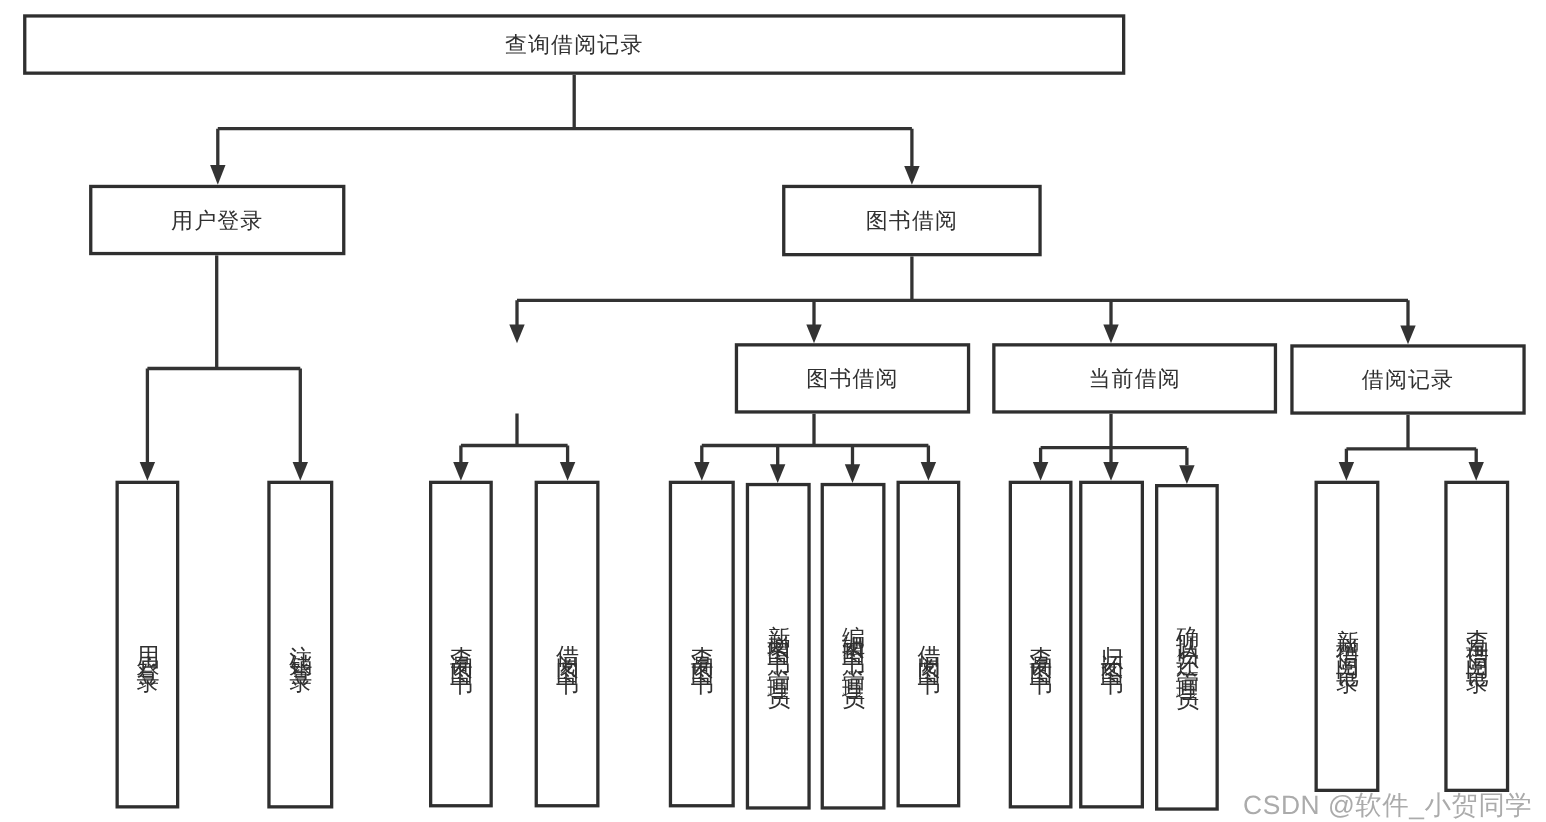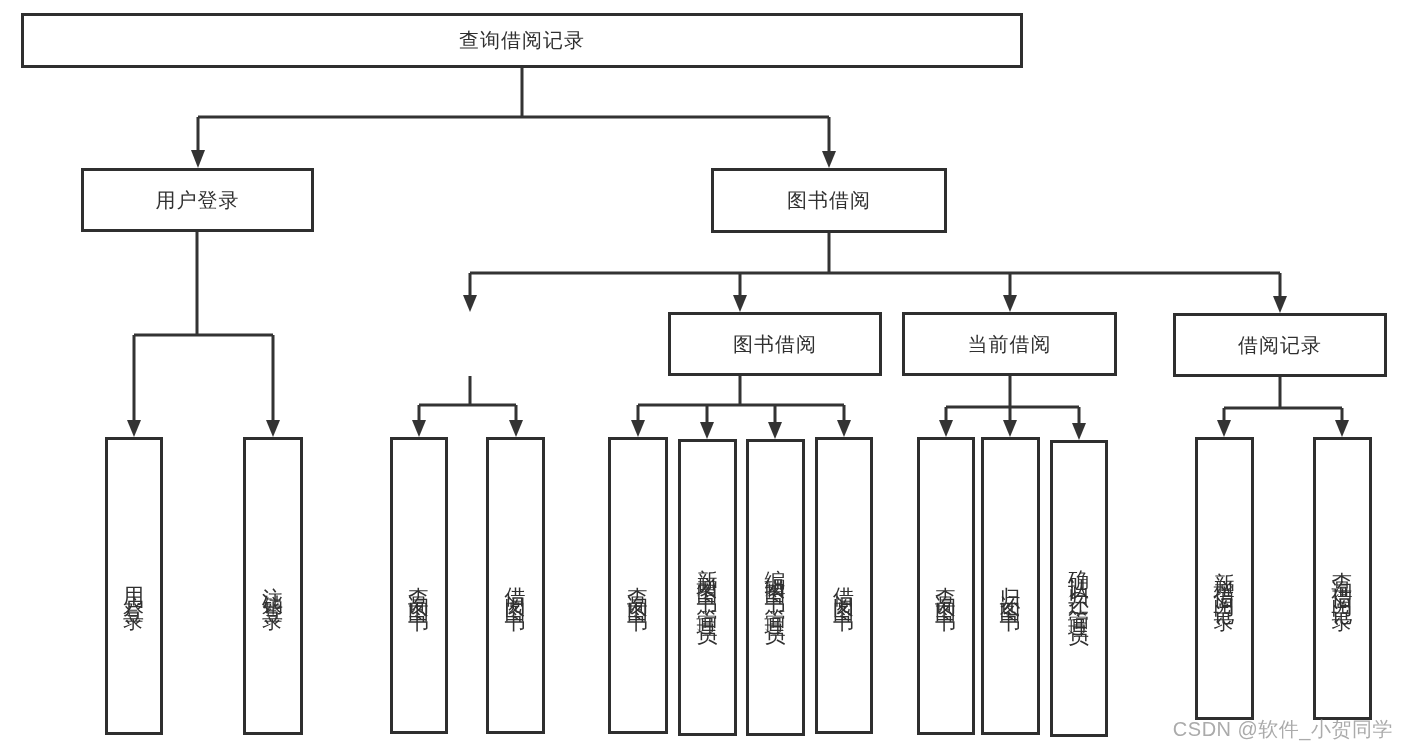--- a/index.html
+++ b/index.html
@@ -42,21 +42,21 @@
     writing-mode: vertical-rl;
     text-orientation: mixed;
     font-size: 21px;
     letter-spacing: 8px;
     line-height: 1;
   }
   .watermark {
     position: absolute;
     right: 12px;
     top: 716px;
-    font-size: 20px;
+    font-size: 24px;
     color: #ababab;
     letter-spacing: 0.5px;
     white-space: nowrap;
     z-index: 5;
   }
 </style>
 </head>
 <body>
 
 <div class="canvas">
@@ -108,21 +108,21 @@
   <div class="node h" style="left:81px;top:168px;width:233px;height:64px">
     <span>用户登录</span>
   </div>
   <div class="node h" style="left:711px;top:168px;width:236px;height:65px">
     <span>图书借阅</span>
   </div>
 
   <div class="node h" style="left:668px;top:312px;width:214px;height:64px">
     <span>图书借阅</span>
   </div>
-  <div class="node h" style="left:902px;top:312px;width:215px;height:64px">
+  <div class="node h" style="left:902px;top:312px;width:259px;height:64px">
     <span>当前借阅</span>
   </div>
   <div class="node h" style="left:1173px;top:313px;width:214px;height:64px">
     <span>借阅记录</span>
   </div>
 
   <div class="node v" style="left:105px;top:437px;width:58px;height:298px">
     <span>用户登录</span>
   </div>
   <div class="node v" style="left:243px;top:437px;width:60px;height:298px">

